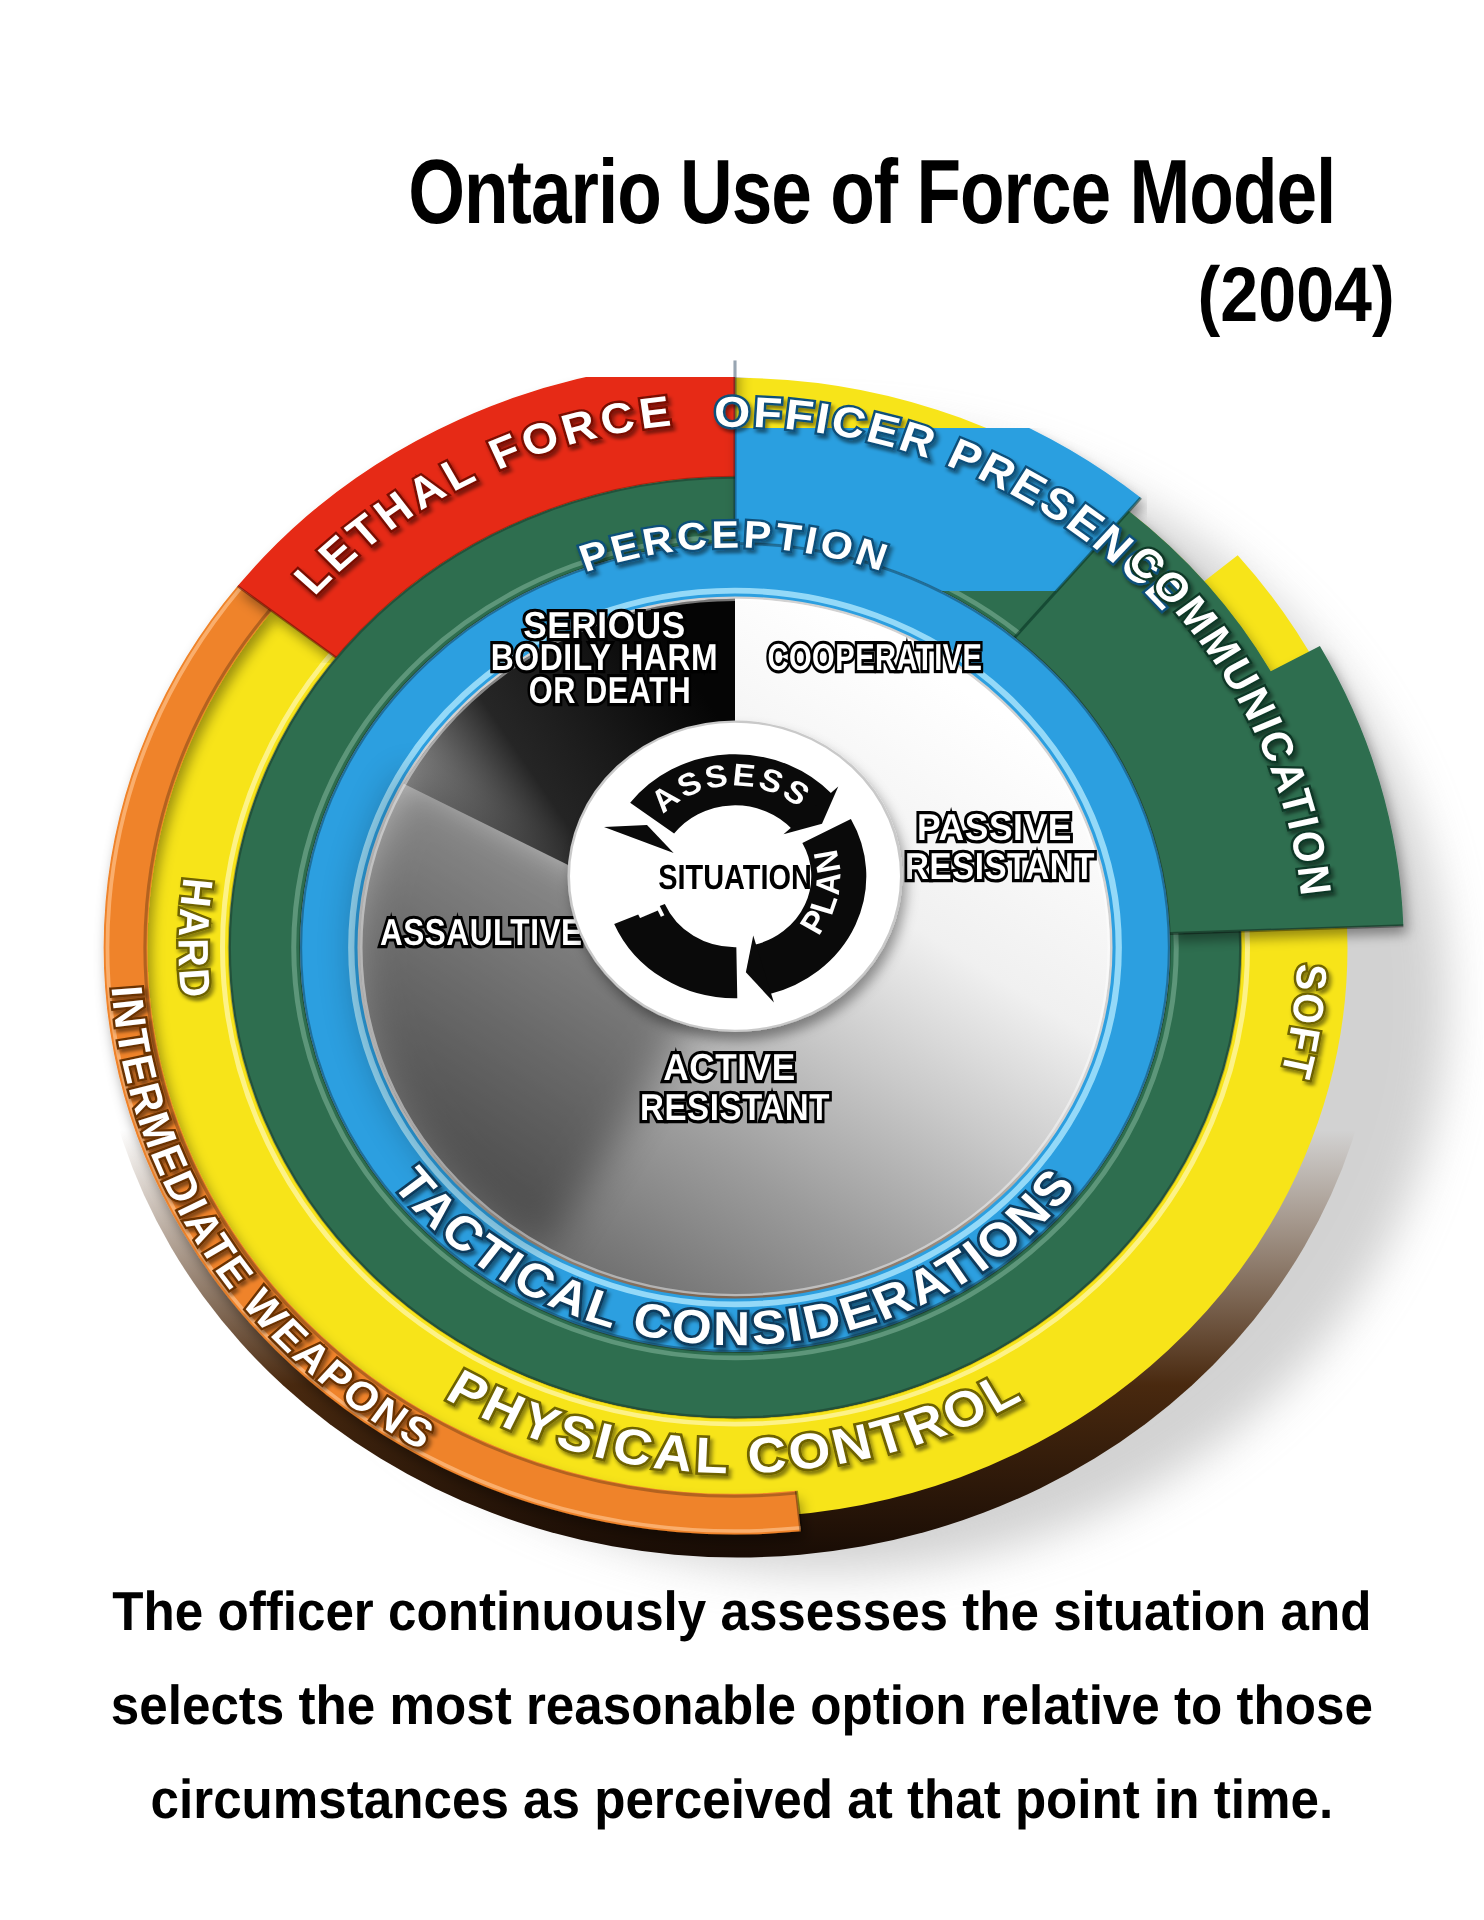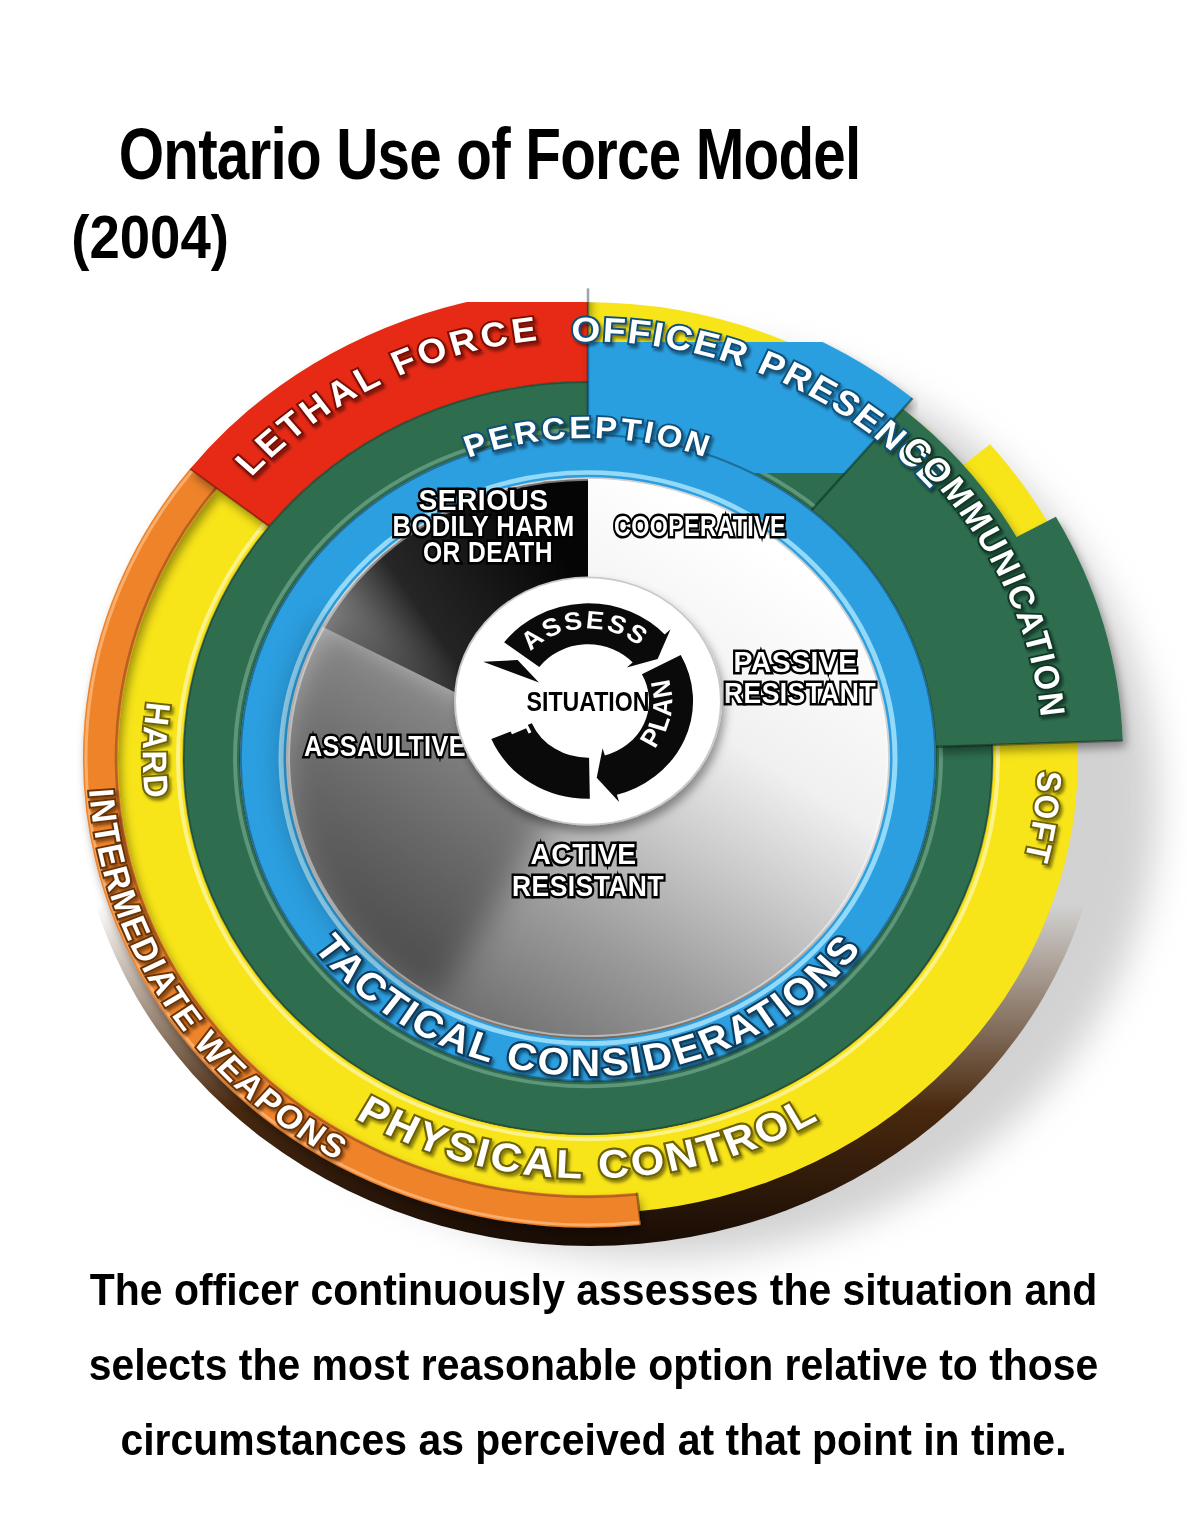--- a/index.html
+++ b/index.html
@@ -3,21 +3,21 @@
 <meta charset="utf-8">
 <style>
   html,body{margin:0;padding:0;background:#ffffff;}
   .page{
     position:relative;
     width:1187px;height:1536px;
     background:#ffffff;
     overflow:hidden;
     font-family:"Liberation Sans","DejaVu Sans",sans-serif;
   }
-  .title-block{position:absolute;top:112px;left:0;width:100%;text-align:left;color:#000;}
+  .title-block{position:absolute;top:112px;left:0;width:100%;text-align:right;color:#000;}
   .title-main{
     font-size:73px;font-weight:bold;letter-spacing:-1px;
     transform:scaleX(0.80);transform-origin:50% 50%;
     white-space:nowrap;
   }
   .title-year{
     margin-top:6px;
     font-size:62px;font-weight:bold;letter-spacing:0px;
     transform:scaleX(0.88);transform-origin:50% 50%;
   }

